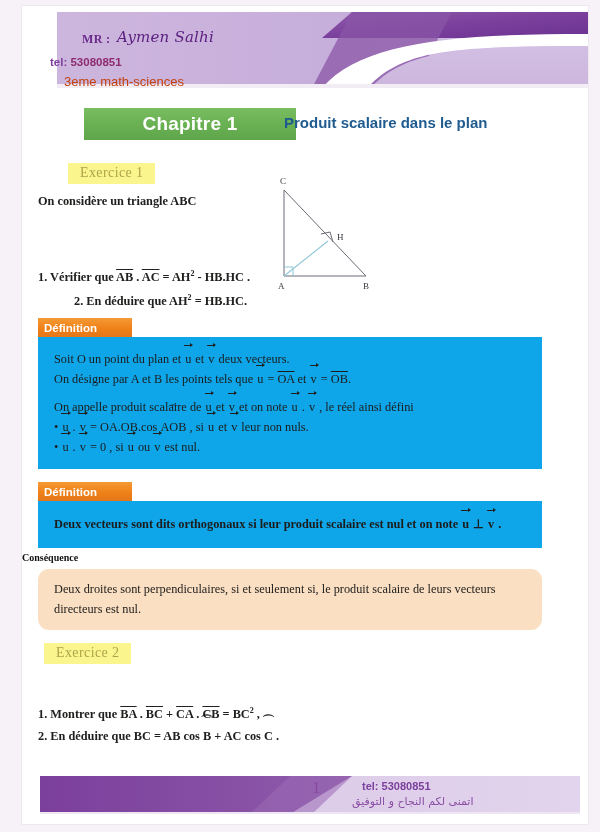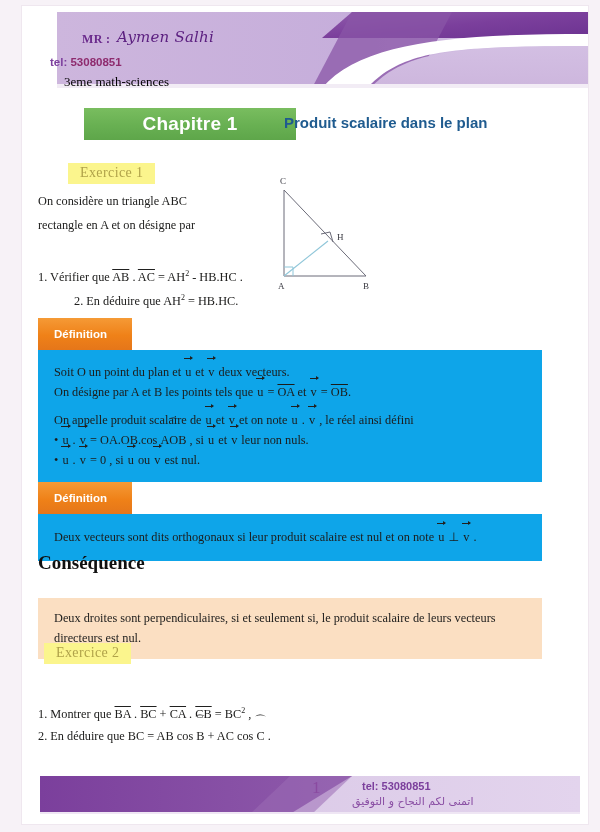--- a/index.html
+++ b/index.html
@@ -70,23 +70,23 @@
     font-family: "Liberation Sans", sans-serif;
     font-size: 11.5px;
     font-weight: bold;
     color: #7d3f9e;
   }
   .hdr-tel b { color: #8e2b6e; }
   .hdr-level {
     position: absolute;
     left: 42px;
     top: 62px;
-    font-family: Liberation Serif, serif;
+    font-family: Liberation Sans, sans-serif;
     font-size: 13px;
-    color: #000000;
+    color: #c2410c;
   }
   .hdr-fb {
     position: absolute;
     right: 46px;
     top: 50px;
     font-family: "Liberation Serif", serif;
     font-weight: bold;
     font-size: 12px;
     color: #6d28d9;
     letter-spacing: .2px;
@@ -140,20 +140,21 @@
   }
 
   
   .txt {
     position: absolute;
     font-family: "Liberation Serif", serif;
     font-size: 12.3px;
     color: #20201f;
     line-height: 19px;
     white-space: nowrap;
+    font-weight: bold;
   }
   .ovl { text-decoration: overline; }
   sup.sm { font-size: 8px; vertical-align: super; }
 
   .vec {
     position: relative;
     display: inline-block;
     padding: 0 1px;
   }
   .vec::after {
@@ -194,52 +195,52 @@
     top: 172px;
     width: 130px;
     height: 128px;
   }
 
   
   .def-wrap { position: absolute; left: 38px; width: 504px; }
   .def-tab {
     position: relative;
     width: 94px;
-    height: 32px;
+    height: 19px;
     background: linear-gradient(180deg, #f59a36 0%, #ef8118 55%, #e5761a 100%);
     color: #ffffff;
     font-family: "Liberation Sans", sans-serif;
     font-weight: bold;
     font-size: 11.5px;
     display: flex;
     align-items: center;
-    padding-left: 16px;
+    padding-left: 6px;
     box-sizing: border-box;
     z-index: 2;
   }
   .def-body {
     background: #0ea5e9;
     border-top: none;
     position: relative;
     box-sizing: border-box;
     padding: 12px 14px 12px 16px;
     font-family: "Liberation Serif", serif;
     font-size: 12.3px;
     color: #1c1c1b;
     line-height: 20px;
   }
   .def-body .ln { white-space: nowrap; }
   .def-body .gap { height: 8px; }
 
   .conseq-title {
     position: absolute;
-    left: 38px;
-    font-family: "Liberation Serif", serif;
-    font-weight: bold;
-    font-size: 19px;
+    left: 22px;
+    font-family: "Liberation Serif", serif;
+    font-weight: bold;
+    font-size: 10px;
     color: #101010;
   }
   .conseq-box {
     position: absolute;
     left: 38px;
     width: 504px;
     background: #fbdfc2;
     box-sizing: border-box;
     padding: 10px 14px 11px 16px;
     font-family: "Liberation Serif", serif;
@@ -326,21 +327,20 @@
   </div>
 
   <div class="chapter-row">
     <div class="chapter-badge">Chapitre 1</div>
     <div class="chapter-title">Produit scalaire dans le plan</div>
   </div>
 
   <div class="ex-label" style="left:68px; top:163px;">Exercice 1</div>
 
   <div class="txt" style="left:38px; top:192px;">On considère un triangle ABC</div>
-  <div class="txt" style="left:38px; top:216px;">rectangle en A et on désigne par</div>
 
   <div class="txt" style="left:38px; top:264px;">
     <span>1. Vérifier que </span><span class="ovl">AB</span><span> . </span><span class="ovl">AC</span><span> = AH</span><sup class="sm">2</sup><span> - HB.HC .</span>
   </div>
 
   <div class="txt" style="left:38px; top:288px;margin-left:36px;">
     <span>2. En déduire que AH</span><sup class="sm">2</sup><span> = HB.HC.</span>
   </div>
 
   <div class="figure">
@@ -379,29 +379,29 @@
         <span>•</span> <span class="vec">u</span><span> . </span><span class="vec">v</span><span> = OA.OB.cos </span><span class="hat">AOB</span><span> , si </span><span class="vec">u</span><span> et </span><span class="vec">v</span><span> leur non nuls.</span>
       </div>
       <div class="ln">
         <span>•</span> <span class="vec">u</span><span> . </span><span class="vec">v</span><span> = 0 , si </span><span class="vec">u</span><span> ou </span><span class="vec">v</span><span> est nul.</span>
       </div>
     </div>
   </div>
 
   <div class="def-wrap" style="top:482px;">
     <div class="def-tab">Définition</div>
-    <div class="def-body" style="padding:13px 4px 14px 16px;">
+    <div class="def-body" style="padding:13px 4px 14px 16px;font-weight:bold;">
       <div class="ln">
         <span>Deux  vecteurs sont dits orthogonaux si leur produit scalaire est nul et on note </span><span class="vec">u</span><span> ⊥ </span><span class="vec">v</span><span> .</span>
       </div>
     </div>
   </div>
 
   <div class="conseq-title" style="top:552px;">Conséquence</div>
-  <div class="conseq-box" style="top:598px;">
+  <div class="conseq-box" style="top:569px;border-radius:11px;">
     <div class="ln">Deux droites sont perpendiculaires, si et seulement si, le produit scalaire de leurs vecteurs</div>
     <div class="ln">directeurs est nul.</div>
   </div>
 
   <div class="ex-label" style="left:44px; top:643px;">Exercice 2</div>
 
 
   <div class="txt" style="left:38px; top:701px;">
     <span>1. Montrer que </span><span class="ovl">BA</span><span> . </span><span class="ovl">BC</span><span> + </span><span class="ovl">CA</span><span> . </span><span class="ovl">CB</span><span> = BC</span><sup class="sm">2</sup><span> ,</span>
   </div>

